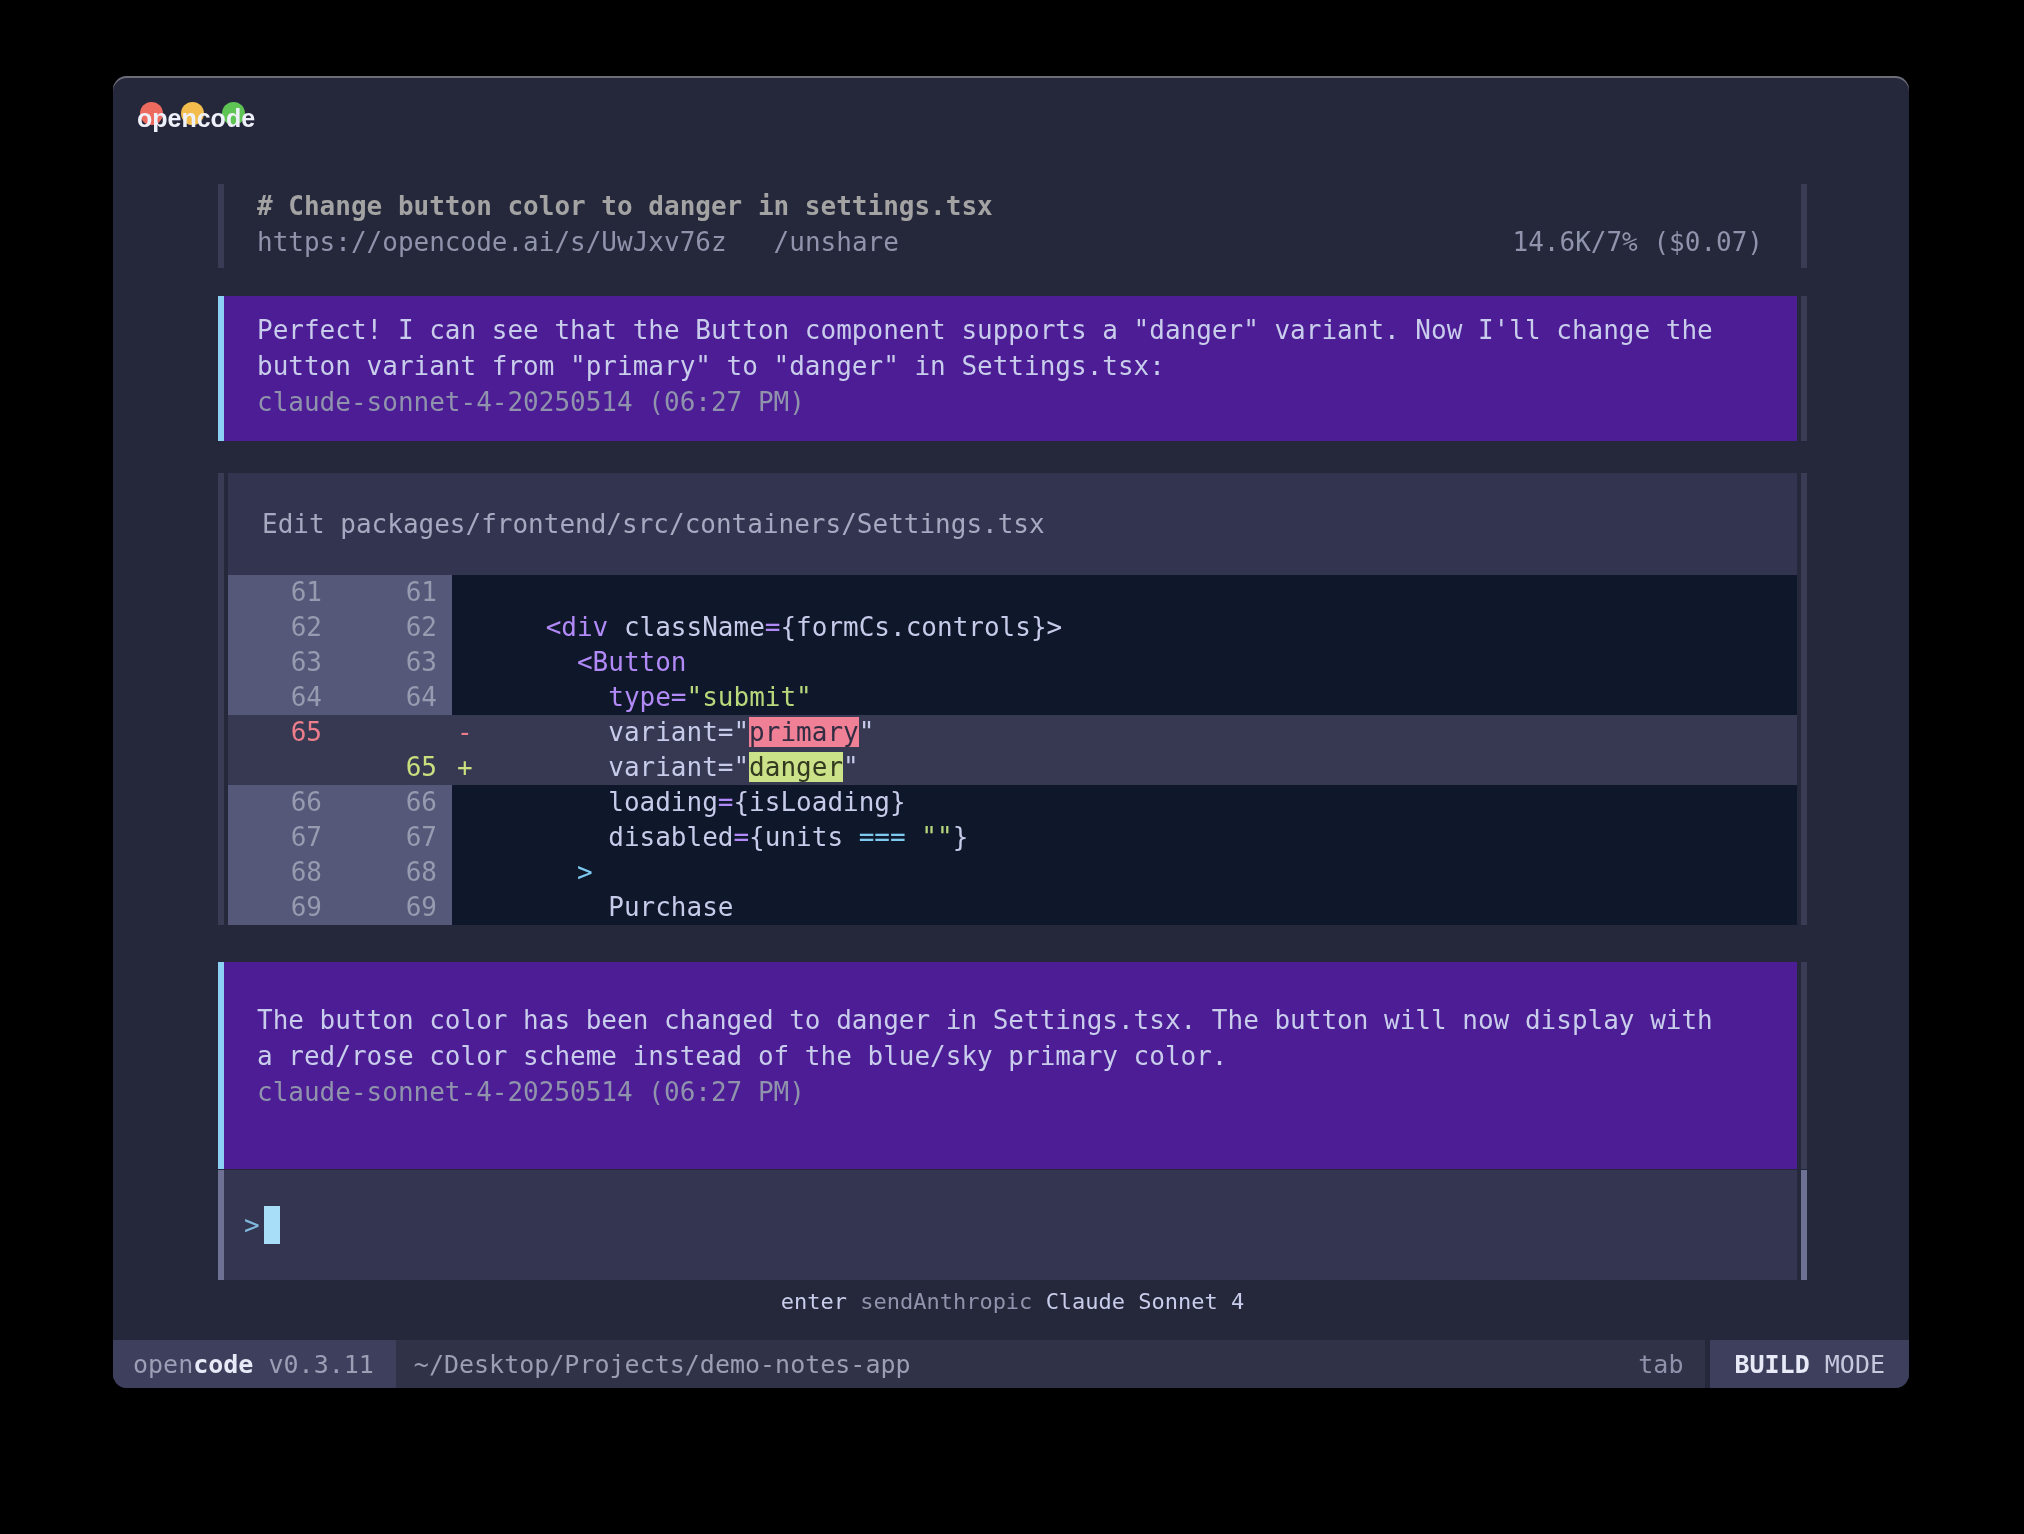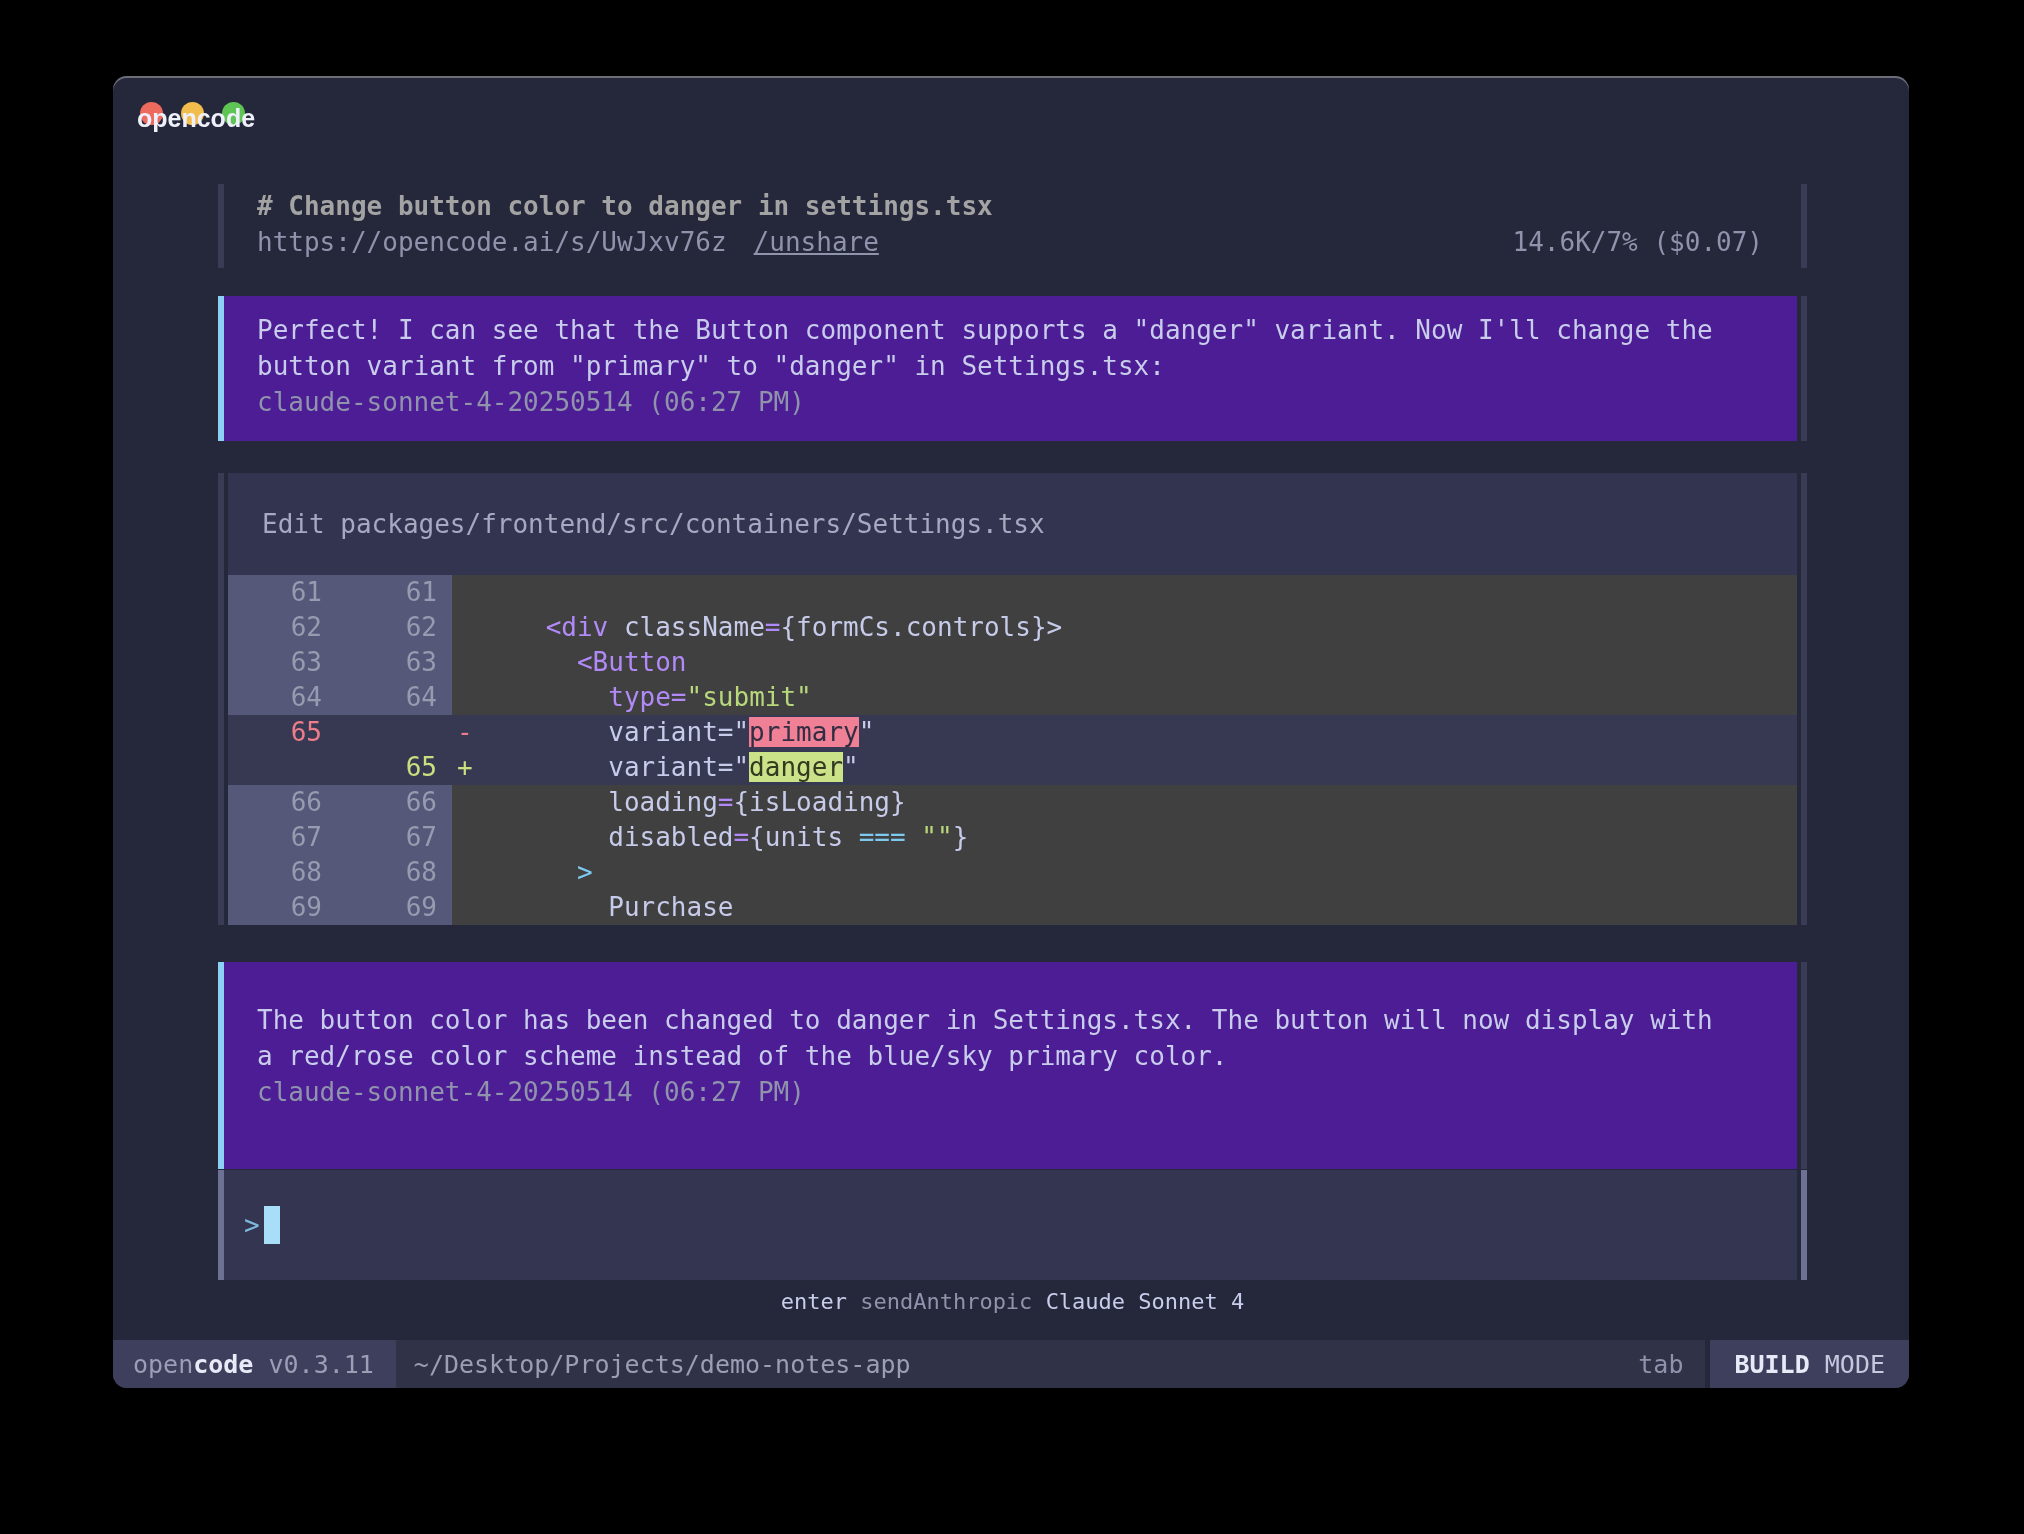--- a/index.html
+++ b/index.html
@@ -23,32 +23,32 @@
   .bar-lilac{background:#6e7094;}
   .bcontent{position:absolute;left:6px;right:10px;top:0;bottom:0;box-sizing:border-box;}
   .mono{font-size:26px;line-height:36px;}
   .t-light{color:#c9cdec}.t-gray{color:#9093ac}
   
   .hblock{top:108px;height:84px;}
   .hblock .bcontent{padding:4px 34px 0 33px;}
   .hline1{font-weight:bold;color:#a3a3a3;}
   .hline2{display:flex;}
   .hspacer{flex:1}
-  .unshare{margin-left:27px;text-decoration:underline;}
+  .unshare{margin-left:47px;}
   
   .msg .bcontent{background:#4c1d95;padding:16px 34px 0 33px;}
   .msg1{top:220px;height:145px;}
   .msg2{top:886px;height:207px;}
   .msg2 .bcontent{padding-top:40px;}
   
   .edit{top:397px;height:452px;}
   .edit .bcontent{left:10px;}
   .ehead{height:102px;background:#333550;box-sizing:border-box;padding:34px 0 0 34px;
          color:#a6a9c0;font-size:26px;line-height:34px;}
-  .diff{height:350px;background:#404040;}
+  .diff{height:350px;background:#0f172a;}
   .drow{display:flex;height:35px;line-height:35px;font-size:26px;}
   .drow.del,.drow.add{background:#373852;}
   .gutter{display:flex;width:224px;box-sizing:border-box;padding-right:15px;flex:none;}
   .drow.ctx .gutter{background:#565879;}
   .gnum{text-align:right;color:#989bb0;}
   .g1{width:94px}.g2{width:115px}
   .drow.del .g1{color:#ee7d8b}
   .drow.add .g2{color:#c9e07e}
   .sign{width:31px;flex:none;box-sizing:border-box;padding-left:5px;}
   .drow.del .sign{color:#ee7d8b}

